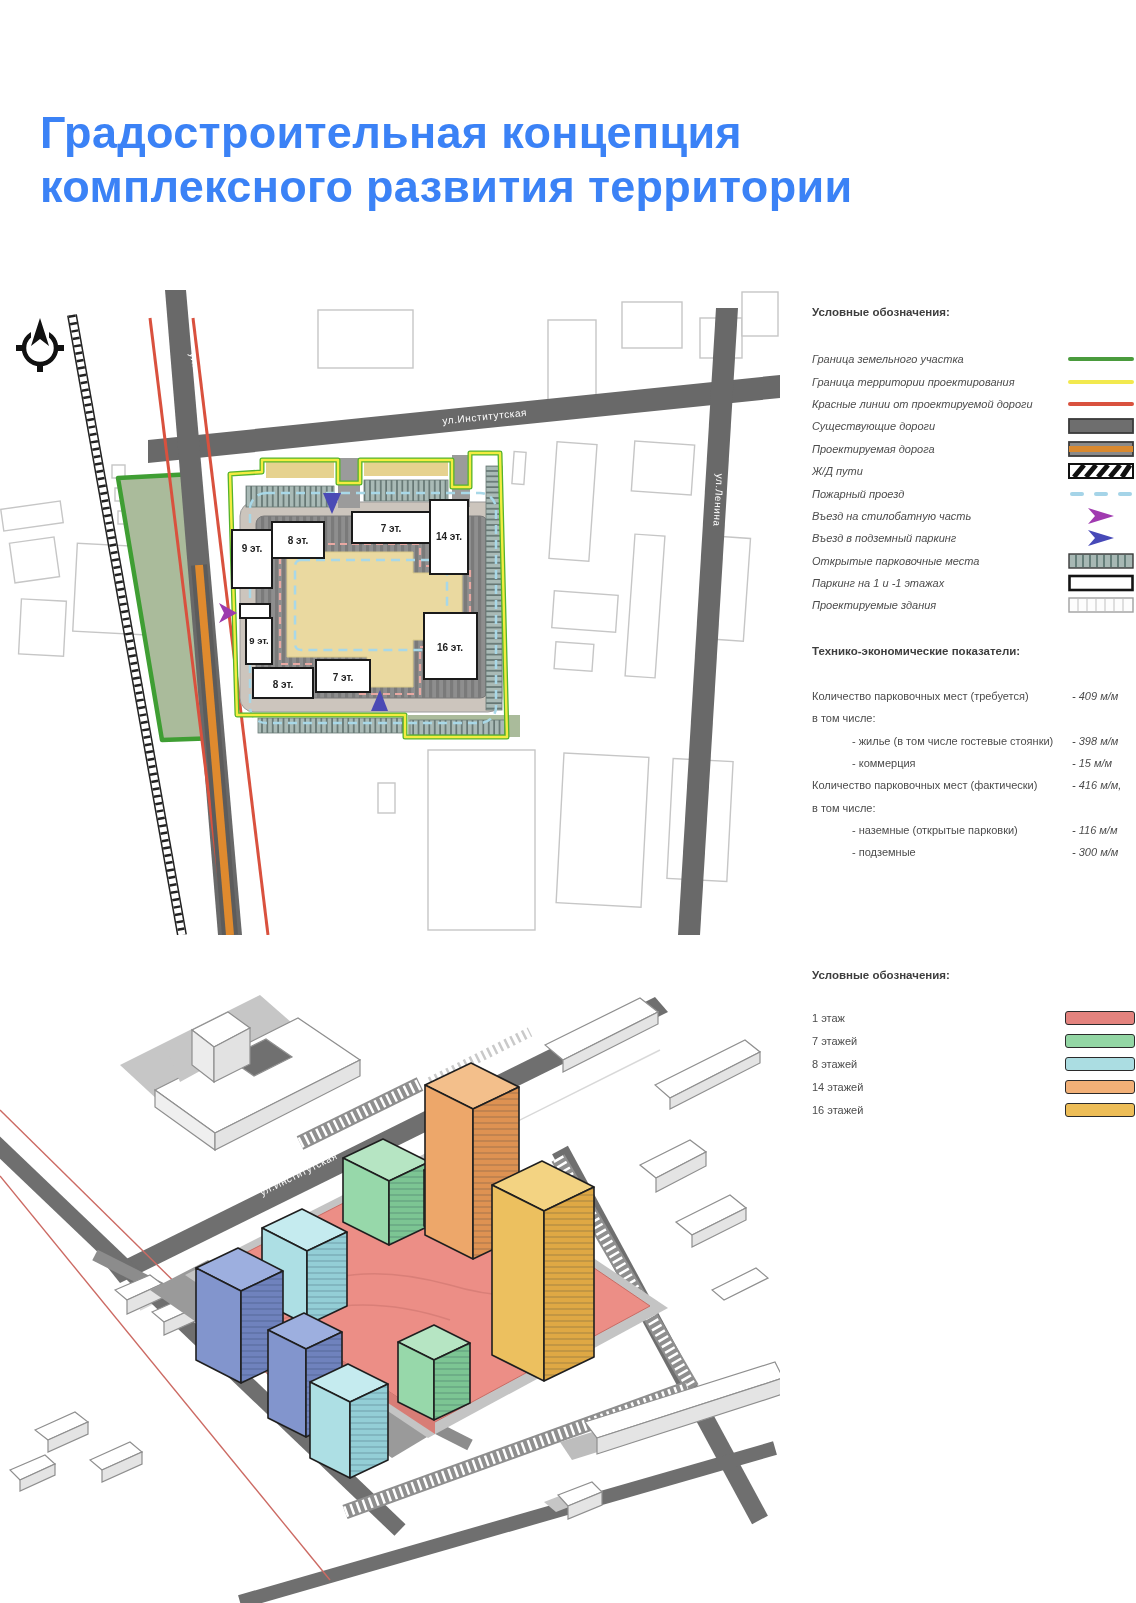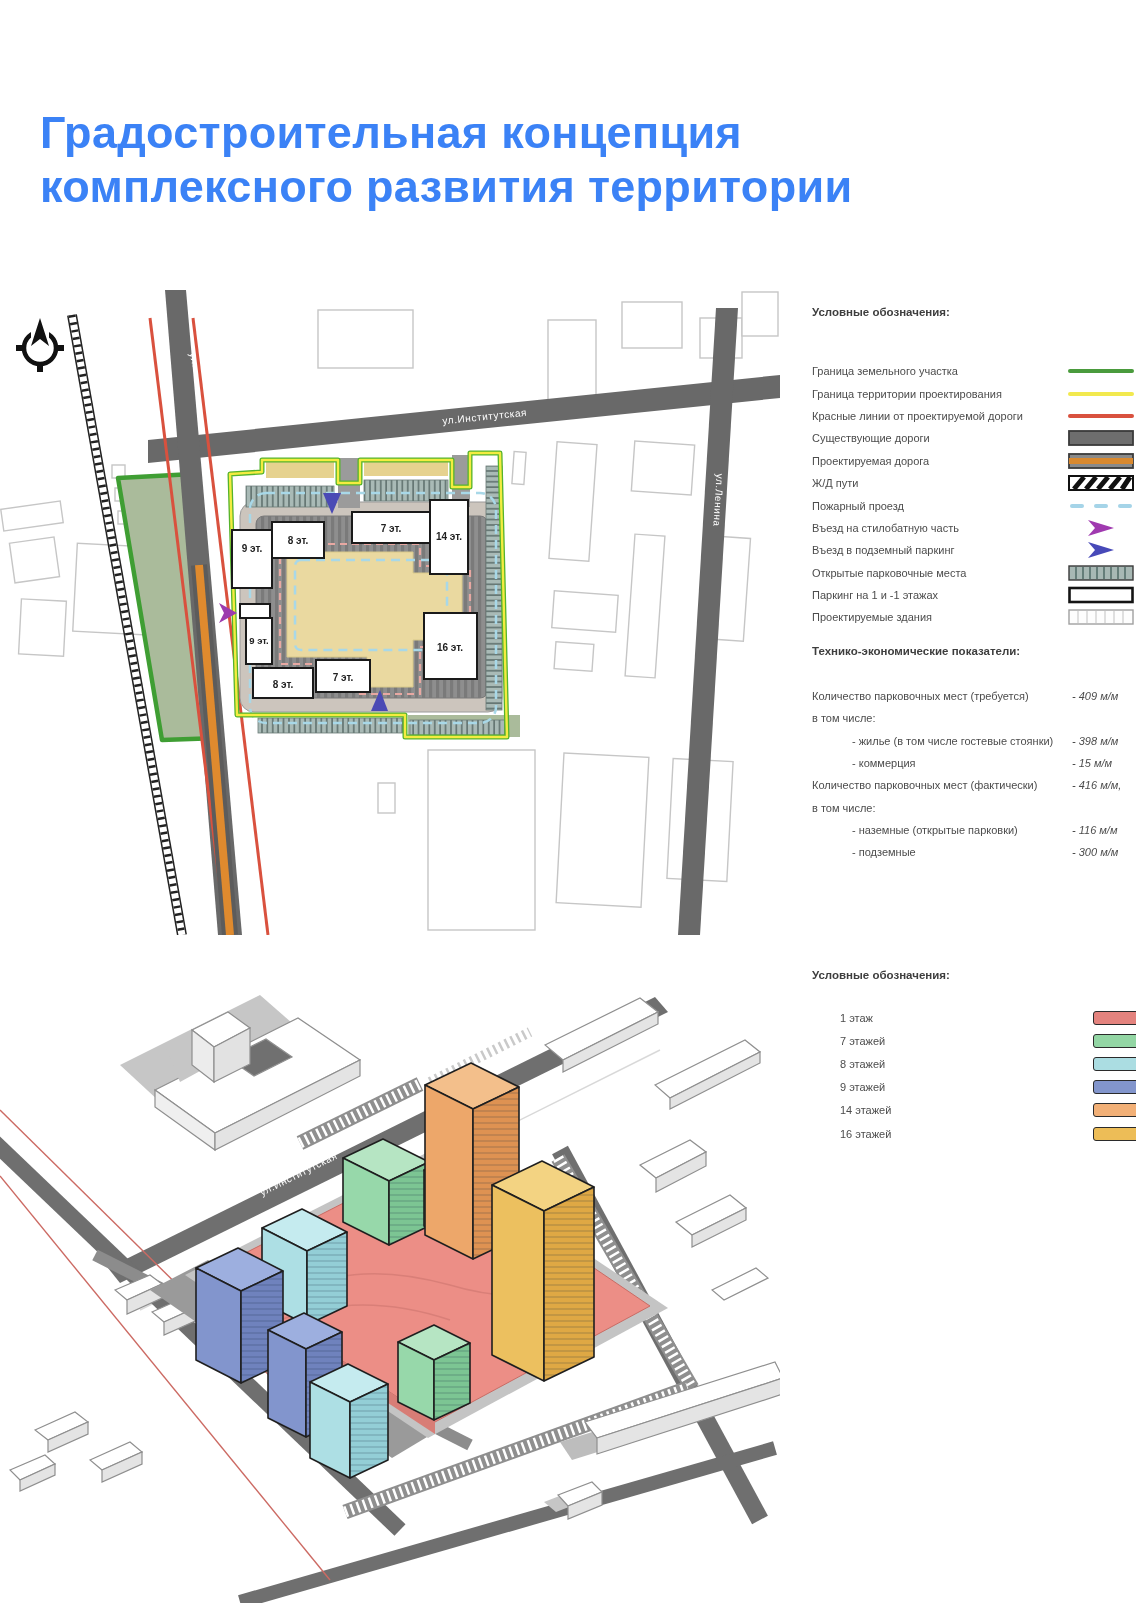--- a/index.html
+++ b/index.html
@@ -6,32 +6,32 @@
   .page{position:relative;width:1136px;height:1603px;background:#fff;overflow:hidden;
         font-family:"Liberation Sans",sans-serif;color:#4a4a4a;}
   .title{position:absolute;left:40px;top:106px;font-size:45px;font-weight:700;
          color:#3b82f6;line-height:1.2;letter-spacing:.3px;}
   .map-wrap{position:absolute;left:0;top:290px;width:780px;height:645px;}
   .axon-wrap{position:absolute;left:0;top:990px;width:780px;height:613px;}
   svg{display:block;}
   
   .panel{position:absolute;left:812px;width:324px;font-size:11px;color:#4c4c4c;}
   .panel-title{font-size:11.5px;font-weight:700;color:#3e3e3e;}
-  .lrows{margin-top:42px;}
+  .lrows{margin-top:30px;font-style:italic;}
   .lrow{position:relative;height:22.4px;display:flex;align-items:center;}
   .lrow .lab{white-space:nowrap;}
   .sw{position:absolute;left:256px;top:50%;transform:translateY(-50%);width:66px;height:18px;
       display:flex;align-items:center;}
   .ind-rows{margin-top:28px;}
   .ind-row{position:relative;height:22.3px;display:flex;align-items:center;}
   .ind-row .lab{white-space:nowrap;}
   .ind-row .val{position:absolute;left:260px;white-space:nowrap;font-style:italic;}
   .ind-row.indent .lab{padding-left:40px;}
   .frows{margin-top:25px;}
-  .frow{position:relative;height:23.2px;display:flex;align-items:center;margin-left:28px;}
+  .frow{position:relative;height:23.2px;display:flex;align-items:center;}
   .sw2{position:absolute;left:253px;top:50%;transform:translateY(-50%);
        width:70px;height:14px;border:1.6px solid #2b2b2b;border-radius:3px;box-sizing:border-box;}
 </style>
 </head>
 <body>
 
 <div class="page">
 
   <div class="title">
     <div>Градостроительная концепция</div>
@@ -353,24 +353,20 @@
       </div>
       <div class="frow">
         <span class="lab">7 этажей</span>
         <span class="sw2" style="background: rgb(147, 214, 164);"></span>
       </div>
       <div class="frow">
         <span class="lab">8 этажей</span>
         <span class="sw2" style="background: rgb(171, 221, 226);"></span>
       </div>
       <div class="frow">
-        <span class="lab">9 этажей</span>
-        <span class="sw2" style="background: rgb(130, 149, 204);"></span>
-      </div>
-      <div class="frow">
         <span class="lab">14 этажей</span>
         <span class="sw2" style="background: rgb(242, 176, 119);"></span>
       </div>
       <div class="frow">
         <span class="lab">16 этажей</span>
         <span class="sw2" style="background: rgb(237, 189, 87);"></span>
       </div>
     </div>
   </div>
 

